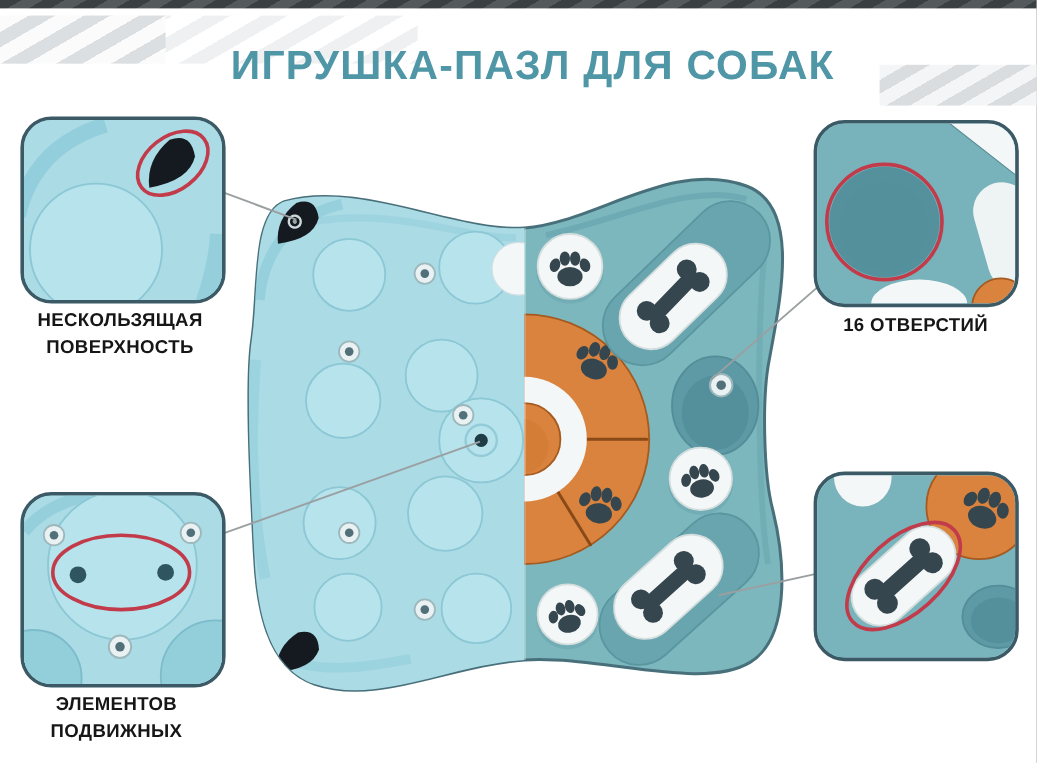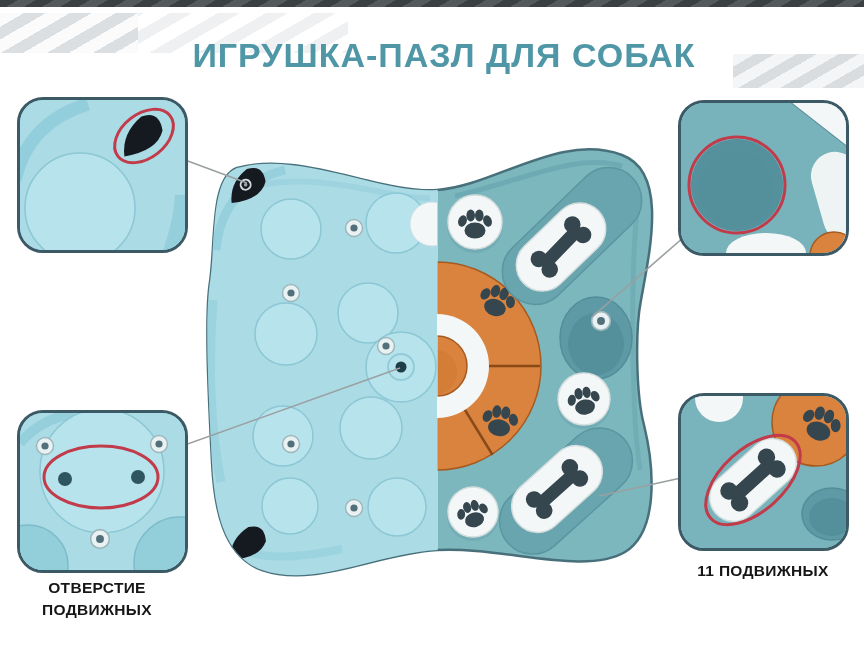--- a/index.html
+++ b/index.html
@@ -235,54 +235,57 @@
       <path class="shade" d="M-5,80 Q8,22 68,4" stroke-width="13" opacity=".8"></path>
       <path class="shade" d="M150,155 Q162,120 163,95" stroke-width="16" opacity=".7"></path>
       <circle class="foot" cx="60" cy="108" r="55"></circle>
       <g transform="translate(124,36) rotate(-38)">
         <path class="dark-el" d="M-28,4 Q-16,-16 10,-17 Q28,-11 18,7 Q2,20 -28,4 Z"></path>
       </g>
       <ellipse class="red-ring" cx="124" cy="36" rx="33" ry="22" transform="rotate(-38 124 36)"></ellipse>
     </svg>
   </div>
   <div class="callout-label lb-tl">
+    <span>НЕСКОЛЬЗЯЩАЯ</span>
+    <span>ПОВЕРХНОСТЬ</span>
   </div>
 
   <div class="callout-box cb-tr">
     <svg width="165" height="150" viewBox="0 0 165 150">
       <rect width="165" height="150" fill="#78b2ba"></rect>
       <rect x="80" y="-42" width="130" height="54" rx="27" transform="rotate(38 130 0)" class="white-el" stroke="#5b8d97"></rect>
       <rect x="136" y="48" width="48" height="92" rx="24" transform="rotate(-16 160 94)" class="white-el" opacity=".95"></rect>
       <ellipse class="white-el" cx="85" cy="150" rx="40" ry="20"></ellipse>
       <circle class="orange-el" cx="153" cy="153" r="24"></circle>
       <circle cx="56" cy="82" r="46" fill="#54919d"></circle>
       <circle cx="56" cy="86" r="37" class="hole-in"></circle>
       <circle class="red-ring" cx="56" cy="82" r="48"></circle>
     </svg>
   </div>
   <div class="callout-label lb-tr">
+    <span>16 ОТВЕРСТИЙ</span>
   </div>
 
   <div class="callout-box cb-bl">
     <svg width="165" height="157" viewBox="0 0 165 157">
       <rect width="165" height="157" class="left-bg"></rect>
       <path class="shade" d="M0,30 Q20,6 55,0" stroke-width="10" opacity=".7"></path>
       <circle class="foot" cx="82" cy="58" r="62"></circle>
       <circle cx="8" cy="152" r="40" fill="#93cedb" stroke="#7cbcca" stroke-width="1.5"></circle>
       <circle cx="160" cy="150" r="46" fill="#93cedb" stroke="#7cbcca" stroke-width="1.5"></circle>
       <circle cx="45" cy="66" r="7" fill="#2f5560"></circle>
       <circle cx="118" cy="64" r="7" fill="#2f5560"></circle>
       <ellipse class="red-ring" cx="81" cy="64" rx="57" ry="31"></ellipse>
       <use href="#screw" transform="translate(25,33)"></use>
       <use href="#screw" transform="translate(139,31)"></use>
       <use href="#screw" transform="translate(80,126) scale(1.1)"></use>
     </svg>
   </div>
   <div class="callout-label lb-bl">
-    <span>ОТВЕРСТИЕ</span>
+    <span>ЭЛЕМЕНТОВ</span>
     <span>ПОДВИЖНЫХ</span>
   </div>
 
   <div class="callout-box cb-br">
     <svg width="165" height="152" viewBox="0 0 165 152">
       <rect width="165" height="152" fill="#79b3bb"></rect>
       <circle cx="38" cy="2" r="24" class="white-el"></circle>
       <g>
         <circle class="orange-el" cx="135" cy="26" r="44"></circle>
         <use href="#paw" class="glyph" transform="translate(140,28) rotate(20) scale(1.15)"></use>
@@ -290,16 +293,15 @@
       <ellipse class="hole" cx="151" cy="118" rx="30" ry="26"></ellipse>
       <ellipse class="hole-in" cx="151" cy="121" rx="23" ry="19"></ellipse>
       <g>
         <rect class="white-el-s" x="-50" y="-24" width="100" height="48" rx="24" transform="translate(72,84) rotate(-42)"></rect>
         <use href="#bone" class="glyph" transform="translate(72,84) rotate(-42) scale(1.05)"></use>
         <ellipse class="red-ring" cx="72" cy="84" rx="57" ry="31" transform="rotate(-42 72 84)" stroke-width="3.5"></ellipse>
       </g>
     </svg>
   </div>
   <div class="callout-label lb-br">
-    <span>11 ПОДВИЖНЫХ</span>
   </div>
 
 </div>
 
 </body></html>

